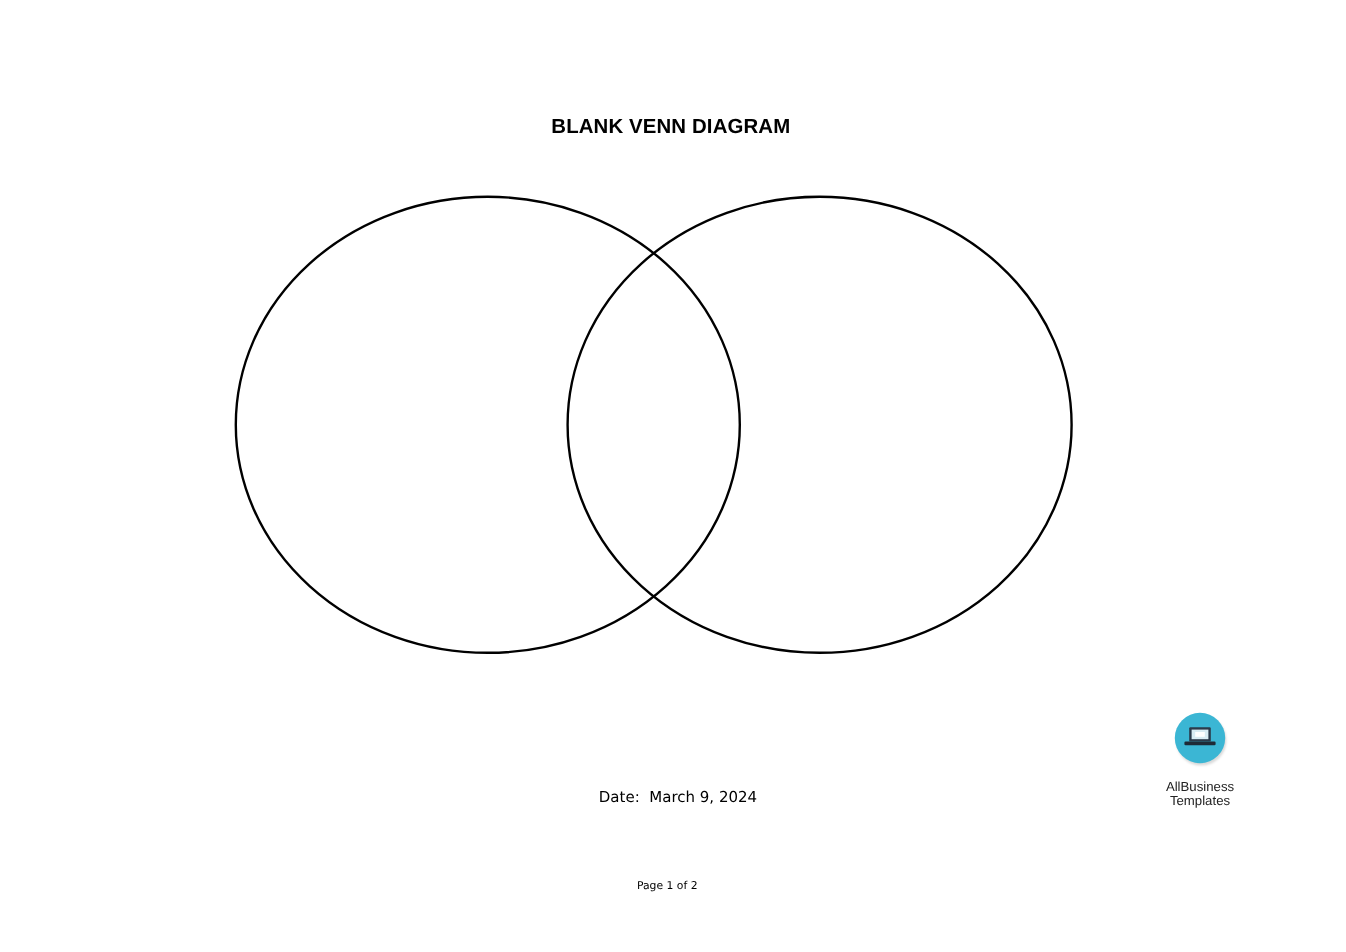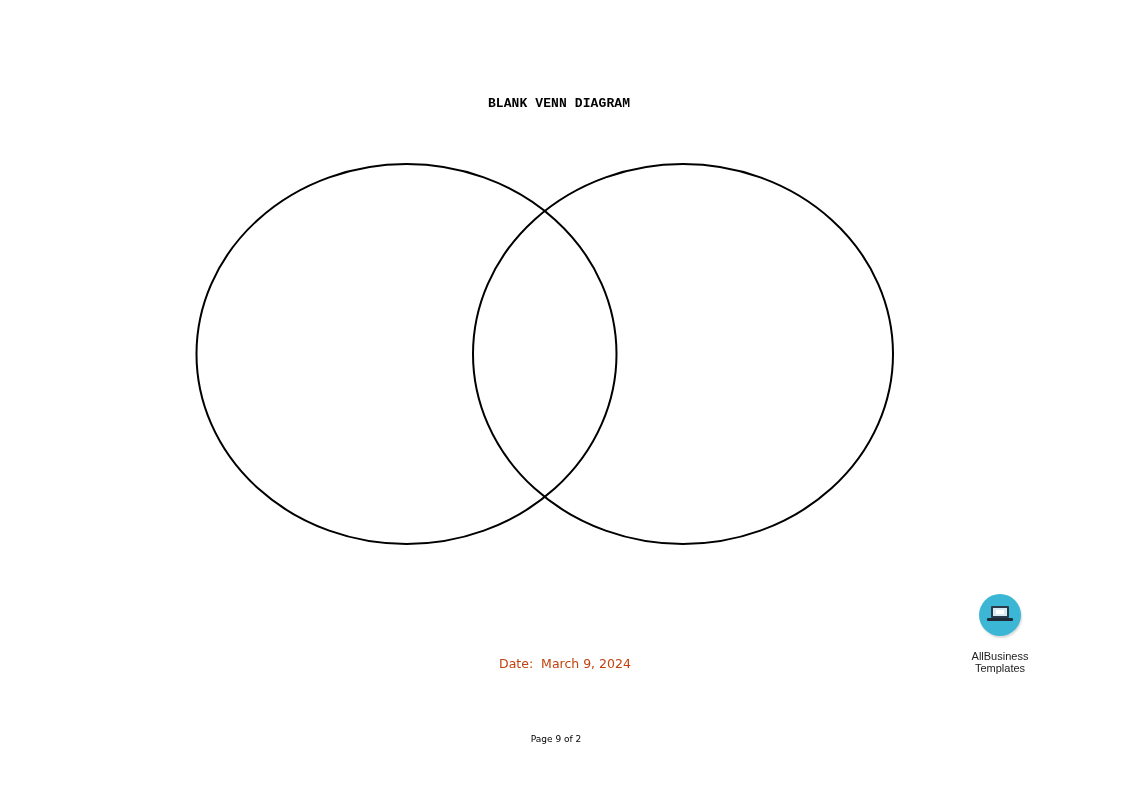--- a/index.html
+++ b/index.html
@@ -1,29 +1,29 @@
 <!DOCTYPE html>
 <html><head>
   <meta charset="utf-8">
   <style>
     html, body { margin: 0; padding: 0; background: #ffffff; }
     body { width: 1122px; height: 793px; position: relative; overflow: hidden; font-family: "DejaVu Sans", sans-serif; }
     .title {
       position: absolute; left: 0; width: 1118px; top: 96px; text-align: center;
-      font-family: Liberation Mono, monospace; font-weight: bold; font-size: 13px; color: #000; letter-spacing: 0.1px;
+      font-family: Liberation Sans, sans-serif; font-weight: bold; font-size: 17px; color: #000; letter-spacing: 0.1px;
     }
     .venn { position: absolute; left: 0; top: 0; }
     .logo { position: absolute; left: 966px; top: 594px; width: 68px; text-align: center; }
     .logo-badge {
       width: 42px; height: 42px; border-radius: 50%; margin: 0 auto;
       background: #3bb6d4; position: relative; box-shadow: 1px 2px 2px rgba(0,0,0,0.15);
     }
     .logo-text { font-family: "Liberation Sans", sans-serif; font-size: 11px; line-height: 12px; color: #222; margin-top: 14px; }
     .date {
-      position: absolute; left: 499px; top: 656px; font-family: "DejaVu Sans", sans-serif; font-size: 12.5px; color: #c2410c;
+      position: absolute; left: 499px; top: 656px; font-family: "DejaVu Sans", sans-serif; font-size: 12.5px; color: #000000;
     }
     .date .gap { display: inline-block; width: 8px; }
     .footer {
       position: absolute; left: 0; width: 1112px; top: 734px; text-align: center;
       font-family: "DejaVu Sans", sans-serif; font-size: 9px; color: #000;
     }
   </style>
 </head>
 <body>
 
@@ -46,13 +46,13 @@
   <div class="logo-text">
     <div>AllBusiness</div>
     <div>Templates</div>
   </div>
 </div>
 
 <div class="date">
   <span>Date:</span><span class="gap"></span><span>March 9, 2024</span>
 </div>
 
-<div class="footer">Page 9 of 2</div>
+<div class="footer">Page 1 of 2</div>
 
 </body></html>

